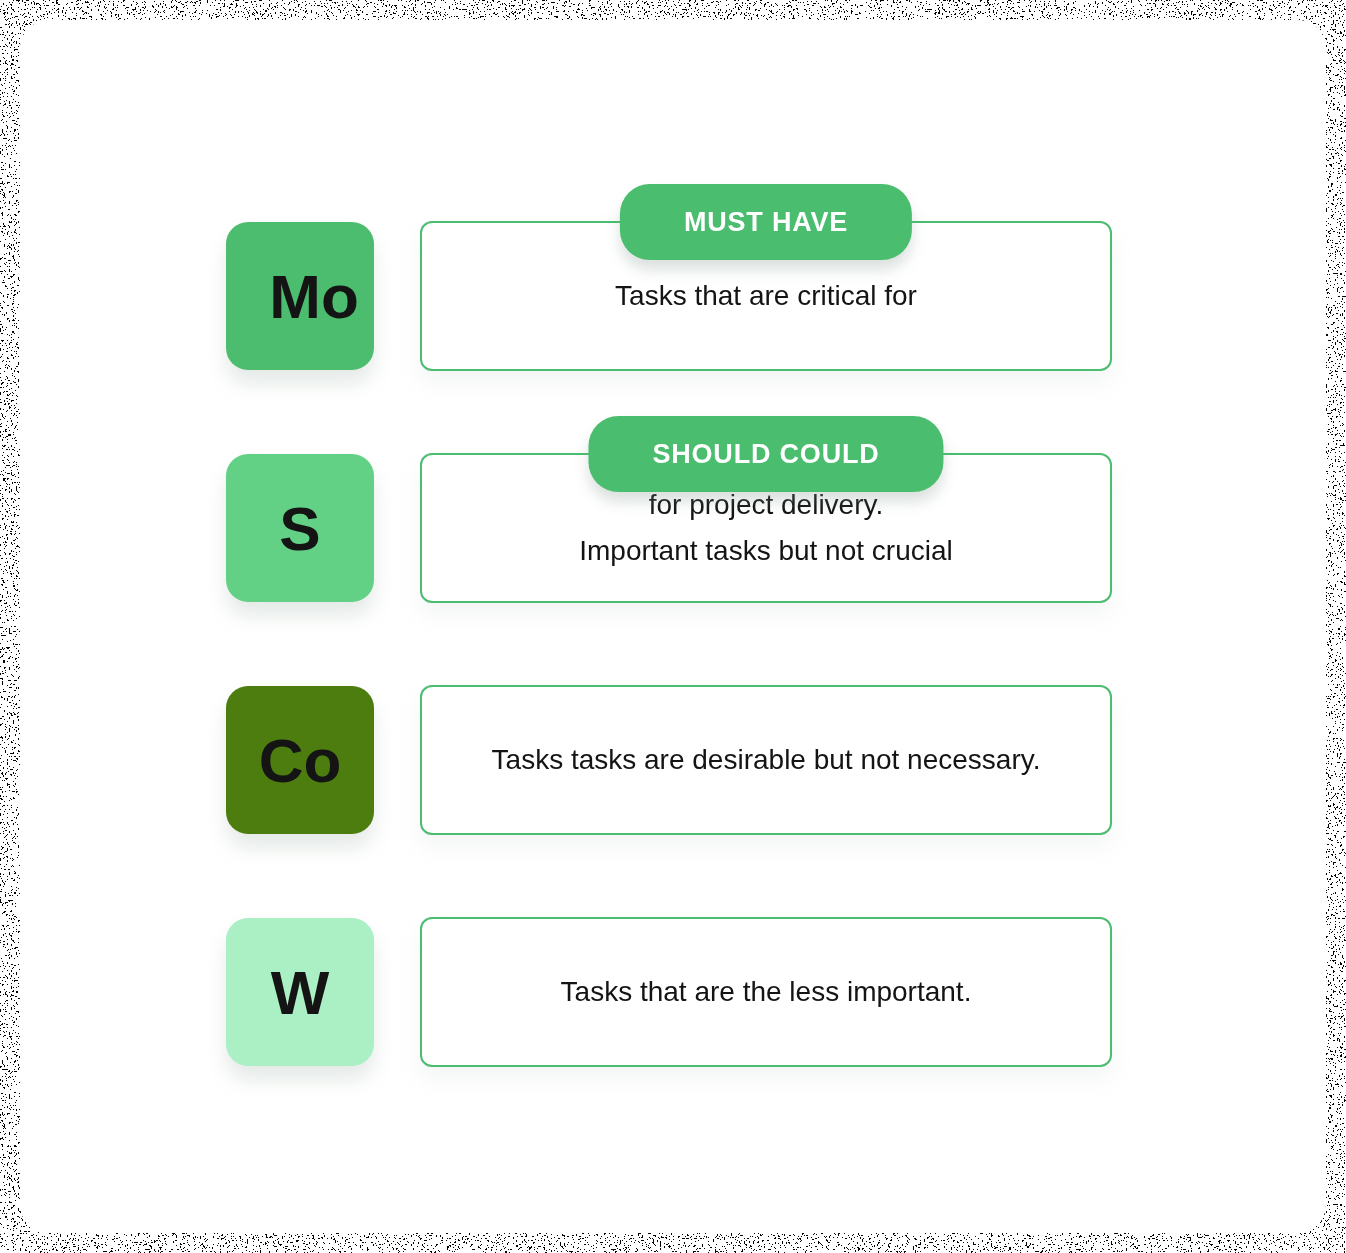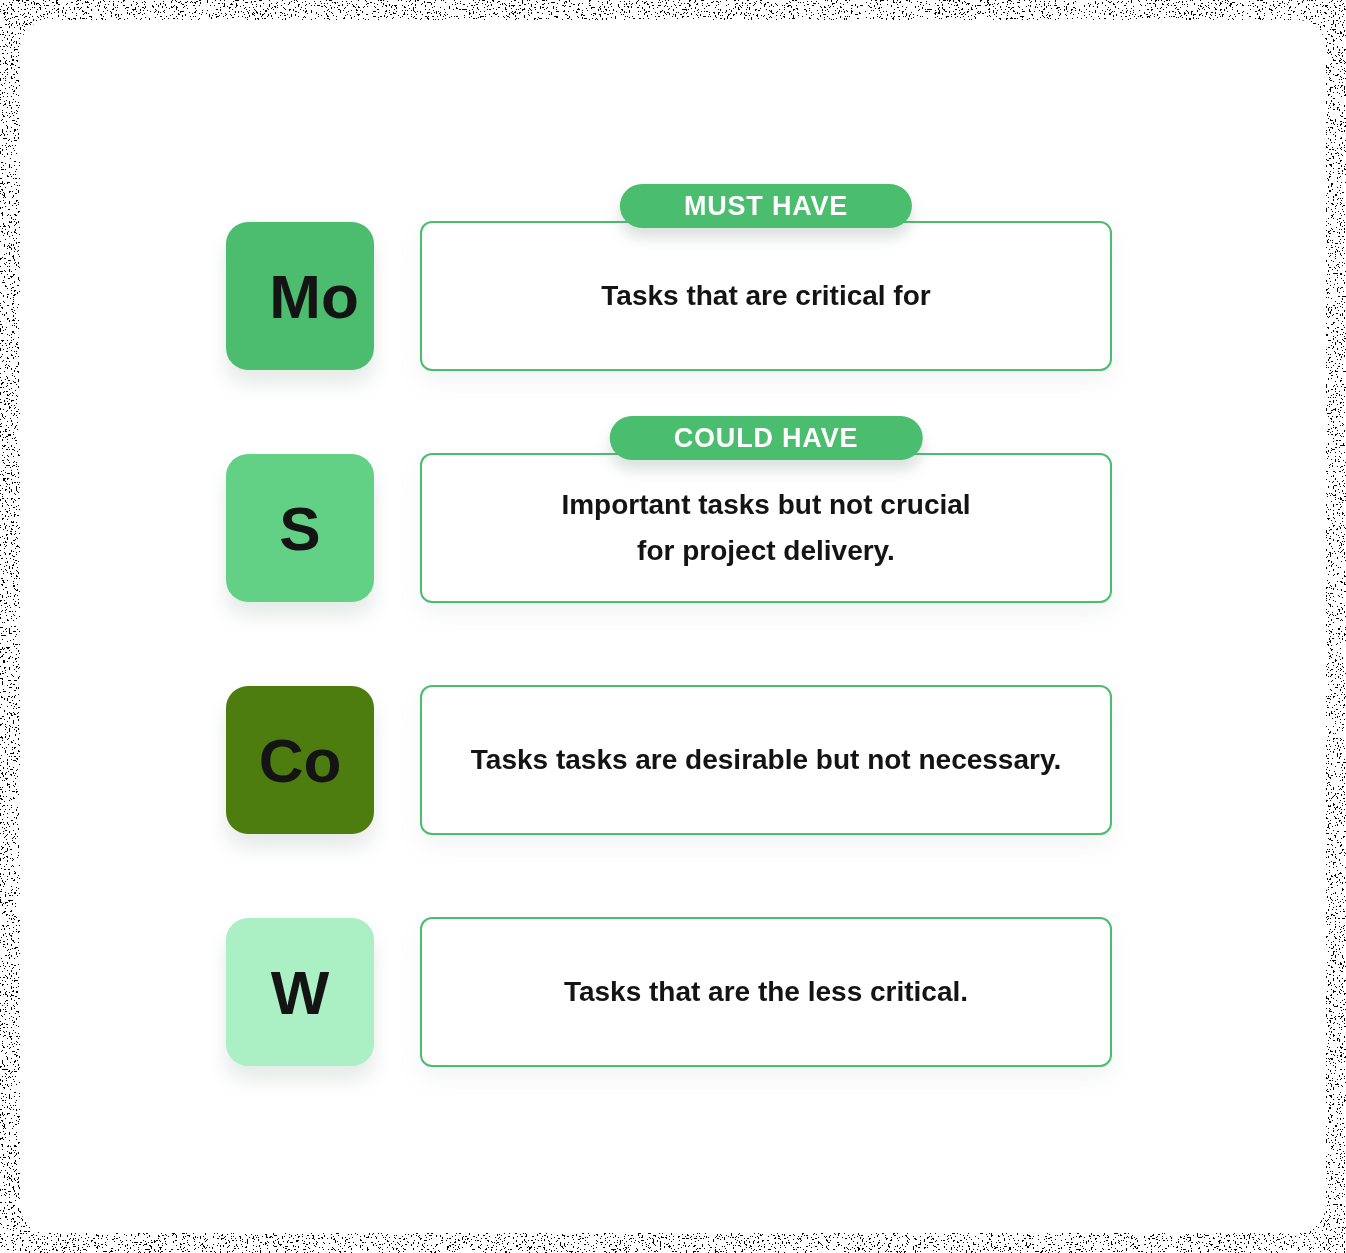--- a/index.html
+++ b/index.html
@@ -54,33 +54,33 @@
     border: 2px solid var(--card-border);
     border-radius: 12px;
     display: flex; flex-direction: column;
     align-items: center; justify-content: center;
     box-shadow: 0 12px 22px rgba(140, 155, 148, 0.10);
   }
   .badge {
     position: absolute;
     top: -39px; left: 50%;
     transform: translateX(-50%);
-    height: 44px;
+    height: 76px;
     padding: 8px 64px;
     border-radius: 30px;
     background: var(--badge-bg);
     color: var(--badge-text);
     font-size: 27px; font-weight: 700; letter-spacing: 0.8px;
     display: flex; align-items: center; justify-content: center;
     white-space: nowrap;
     box-shadow: 0 10px 14px rgba(125, 148, 136, 0.28);
     z-index: 2;
   }
   .desc {
-    font-size: 28px; font-weight: 700;
+    font-size: 28px; font-weight: 400;
     line-height: 46px;
     color: var(--text);
     text-align: center;
   }
   .desc span { display: block; }
 </style>
 </head>
 <body>
 
 <svg class="noise" aria-hidden="true">
@@ -114,25 +114,25 @@
         </div>
       </div>
     </div>
 
     <div class="row">
       <div class="tile" style="background: rgb(99, 209, 133);">
         <span>S</span>
       </div>
       <div class="card">
         <div class="badge">
-          <span>COULD HAVE</span>
+          <span>SHOULD COULD</span>
         </div>
         <div class="desc">
+          <span>for project delivery.</span>
           <span>Important tasks but not crucial</span>
-          <span>for project delivery.</span>
         </div>
       </div>
     </div>
 
     <div class="row">
       <div class="tile" style="background: #4d7c0f;">
         <span>Co</span>
       </div>
       <div class="card">
         <div class="desc">
@@ -141,20 +141,20 @@
         </div>
       </div>
     </div>
 
     <div class="row">
       <div class="tile" style="background: rgb(171, 239, 196);">
         <span>W</span>
       </div>
       <div class="card">
         <div class="desc">
-          <span>Tasks that are the less critical.</span>
+          <span>Tasks that are the less important.</span>
           <span></span>
         </div>
       </div>
     </div>
 
   </div>
 </div>
 
 </body></html>

